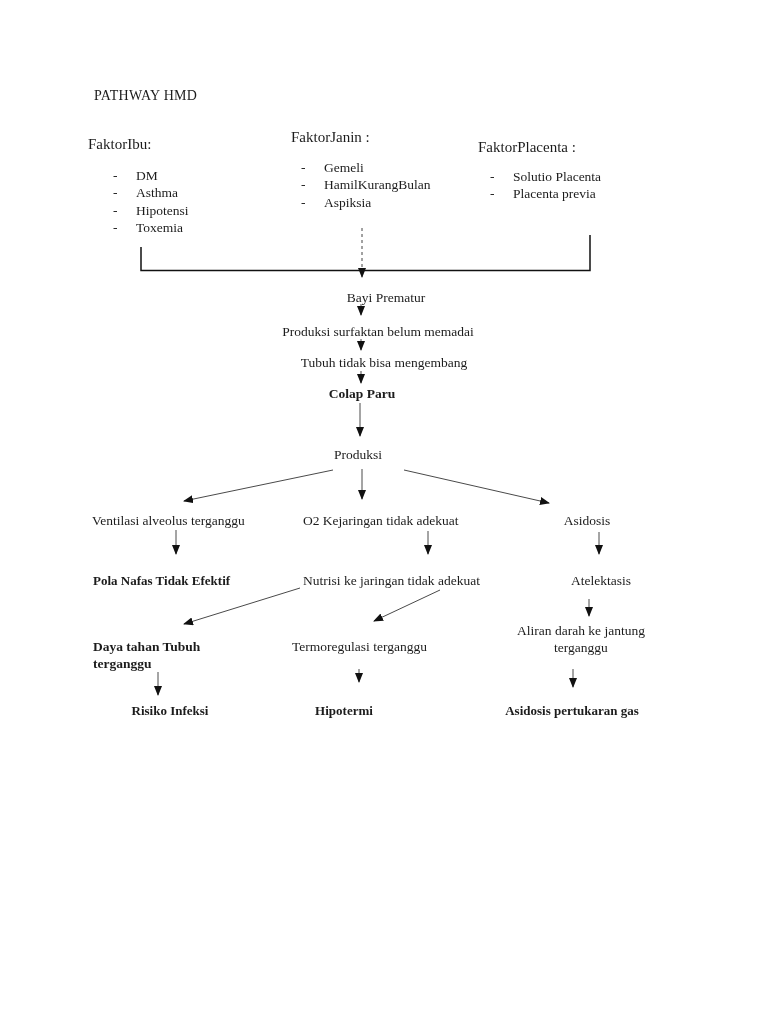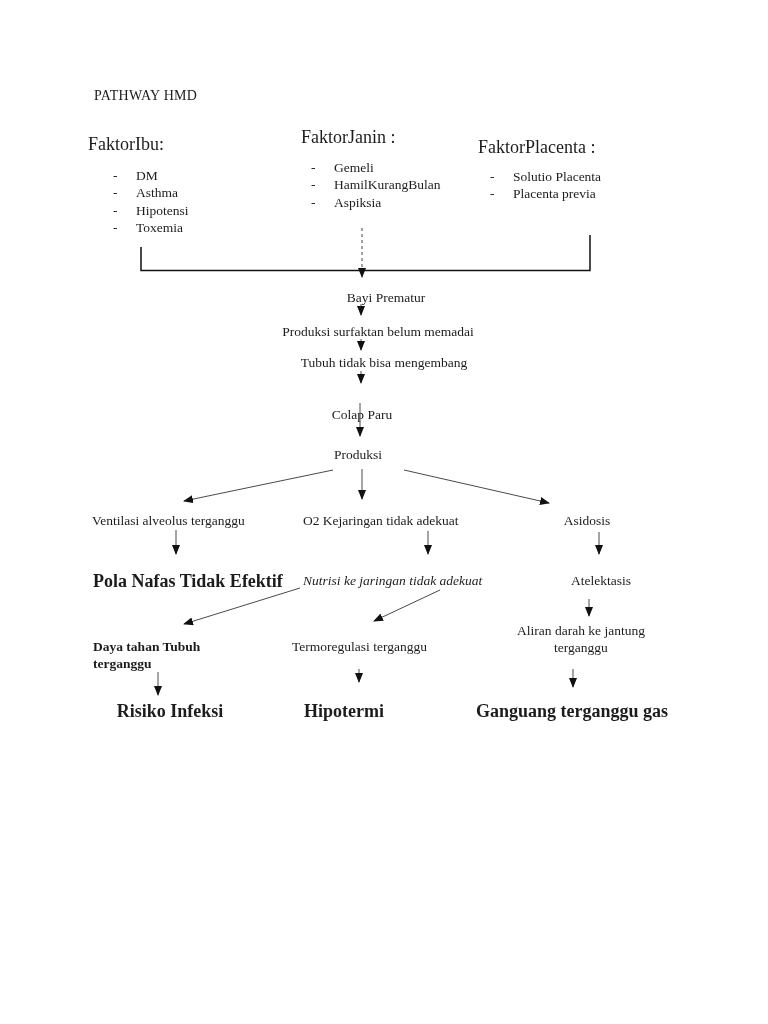--- a/index.html
+++ b/index.html
@@ -6,23 +6,23 @@
   .page{
     position:relative;
     width:768px;height:1024px;
     background:#ffffff;
     font-family:"Liberation Serif","DejaVu Serif",serif;
     color:#1c1c1c;
     overflow:hidden;
   }
   .abs{position:absolute;white-space:nowrap;font-size:13.5px;line-height:16px;}
   .ctr{transform:translateX(-50%);}
-  .diag{font-weight:bold;font-size:18px;}
+  .diag{font-weight:bold;font-size:13px;}
   .title{font-size:14px;letter-spacing:.3px;}
-  .factor-label{font-size:18px;line-height:17px;}
+  .factor-label{font-size:15px;line-height:17px;}
   .factor-items{margin:0;}
   .factor-item{display:flex;line-height:17.3px;font-size:13.5px;}
   .dash{display:inline-block;width:23px;flex:0 0 23px;}
   .two-line{white-space:normal;text-align:left;}
   .two-line.center{text-align:center;}
   svg.overlay{position:absolute;left:0;top:0;pointer-events:none;}
 </style>
 </head>
 <body>
 
@@ -79,21 +79,21 @@
           <span class="dash">-</span>
           <span>Hipotensi</span>
         </div>
       <div class="factor-item">
           <span class="dash">-</span>
           <span>Toxemia</span>
         </div>
     </div>
   </div>
 
-  <div class="abs" style="left:301px;top:129px;">
+  <div class="abs" style="left:291px;top:129px;">
     <div class="factor-label">FaktorJanin :</div>
     <div class="factor-items" style="margin:13px 0 0 10px;">
       <div class="factor-item">
           <span class="dash">-</span>
           <span>Gemeli</span>
         </div>
       <div class="factor-item">
           <span class="dash">-</span>
           <span>HamilKurangBulan</span>
         </div>
@@ -114,38 +114,38 @@
       <div class="factor-item">
           <span class="dash">-</span>
           <span>Placenta previa</span>
         </div>
     </div>
   </div>
 
   <div class="abs ctr" style="left:386px;top:290px;">Bayi Prematur</div>
   <div class="abs ctr" style="left:378px;top:324px;">Produksi surfaktan belum memadai</div>
   <div class="abs ctr" style="left:384px;top:355px;">Tubuh tidak bisa mengembang</div>
-  <div class="abs ctr" style="left:362px;top:407px;">Colap Paru</div>
+  <div class="abs ctr" style="left:362px;top:386px;font-weight:bold;">Colap Paru</div>
   <div class="abs ctr" style="left:358px;top:447px;">Produksi</div>
 
   <div class="abs" style="left:92px;top:513px;">Ventilasi alveolus terganggu</div>
   <div class="abs" style="left:303px;top:513px;">O2 Kejaringan tidak adekuat</div>
   <div class="abs ctr" style="left:587px;top:513px;">Asidosis</div>
 
   <div class="abs diag" style="left:93px;top:573px;">Pola Nafas Tidak Efektif</div>
-  <div class="abs" style="left:303px;top:573px;font-style:italic;">Nutrisi ke jaringan tidak adekuat</div>
+  <div class="abs" style="left:303px;top:573px;">Nutrisi ke jaringan tidak adekuat</div>
   <div class="abs ctr" style="left:601px;top:573px;">Atelektasis</div>
 
   <div class="abs two-line" style="left:93px;top:639px;line-height:16.5px;font-weight:bold;">
     <div>Daya tahan Tubuh</div>
     <div>terganggu</div>
   </div>
   <div class="abs" style="left:292px;top:639px;">Termoregulasi terganggu</div>
   <div class="abs ctr two-line center" style="left:581px;top:623px;line-height:16.5px;">
     <div>Aliran darah ke jantung</div>
     <div>terganggu</div>
   </div>
 
   <div class="abs ctr diag" style="left:170px;top:703px;">Risiko Infeksi</div>
   <div class="abs ctr diag" style="left:344px;top:703px;font-family:Liberation Serif, serif;">Hipotermi</div>
-  <div class="abs ctr diag" style="left:572px;top:703px;">Ganguang terganggu gas</div>
+  <div class="abs ctr diag" style="left:572px;top:703px;">Asidosis pertukaran gas</div>
 
 </div>
 
 </body></html>

